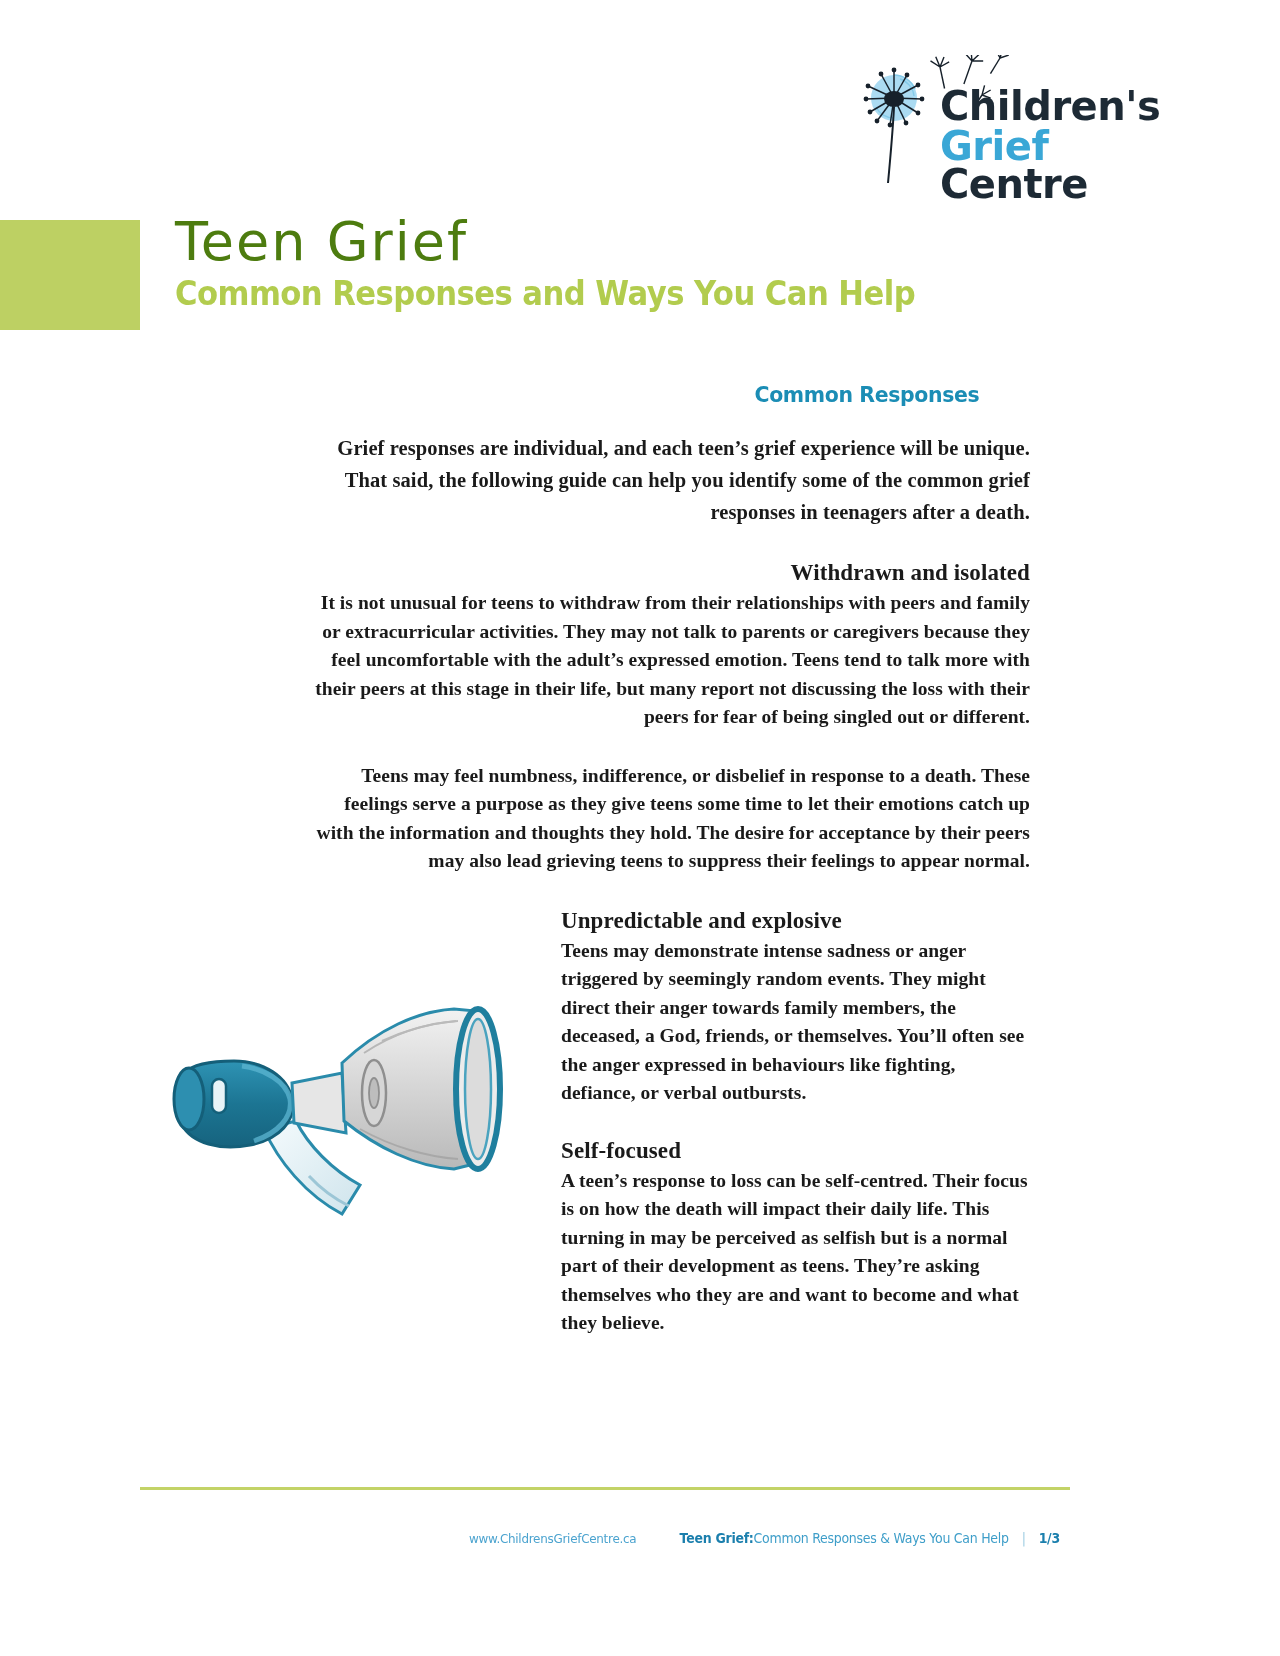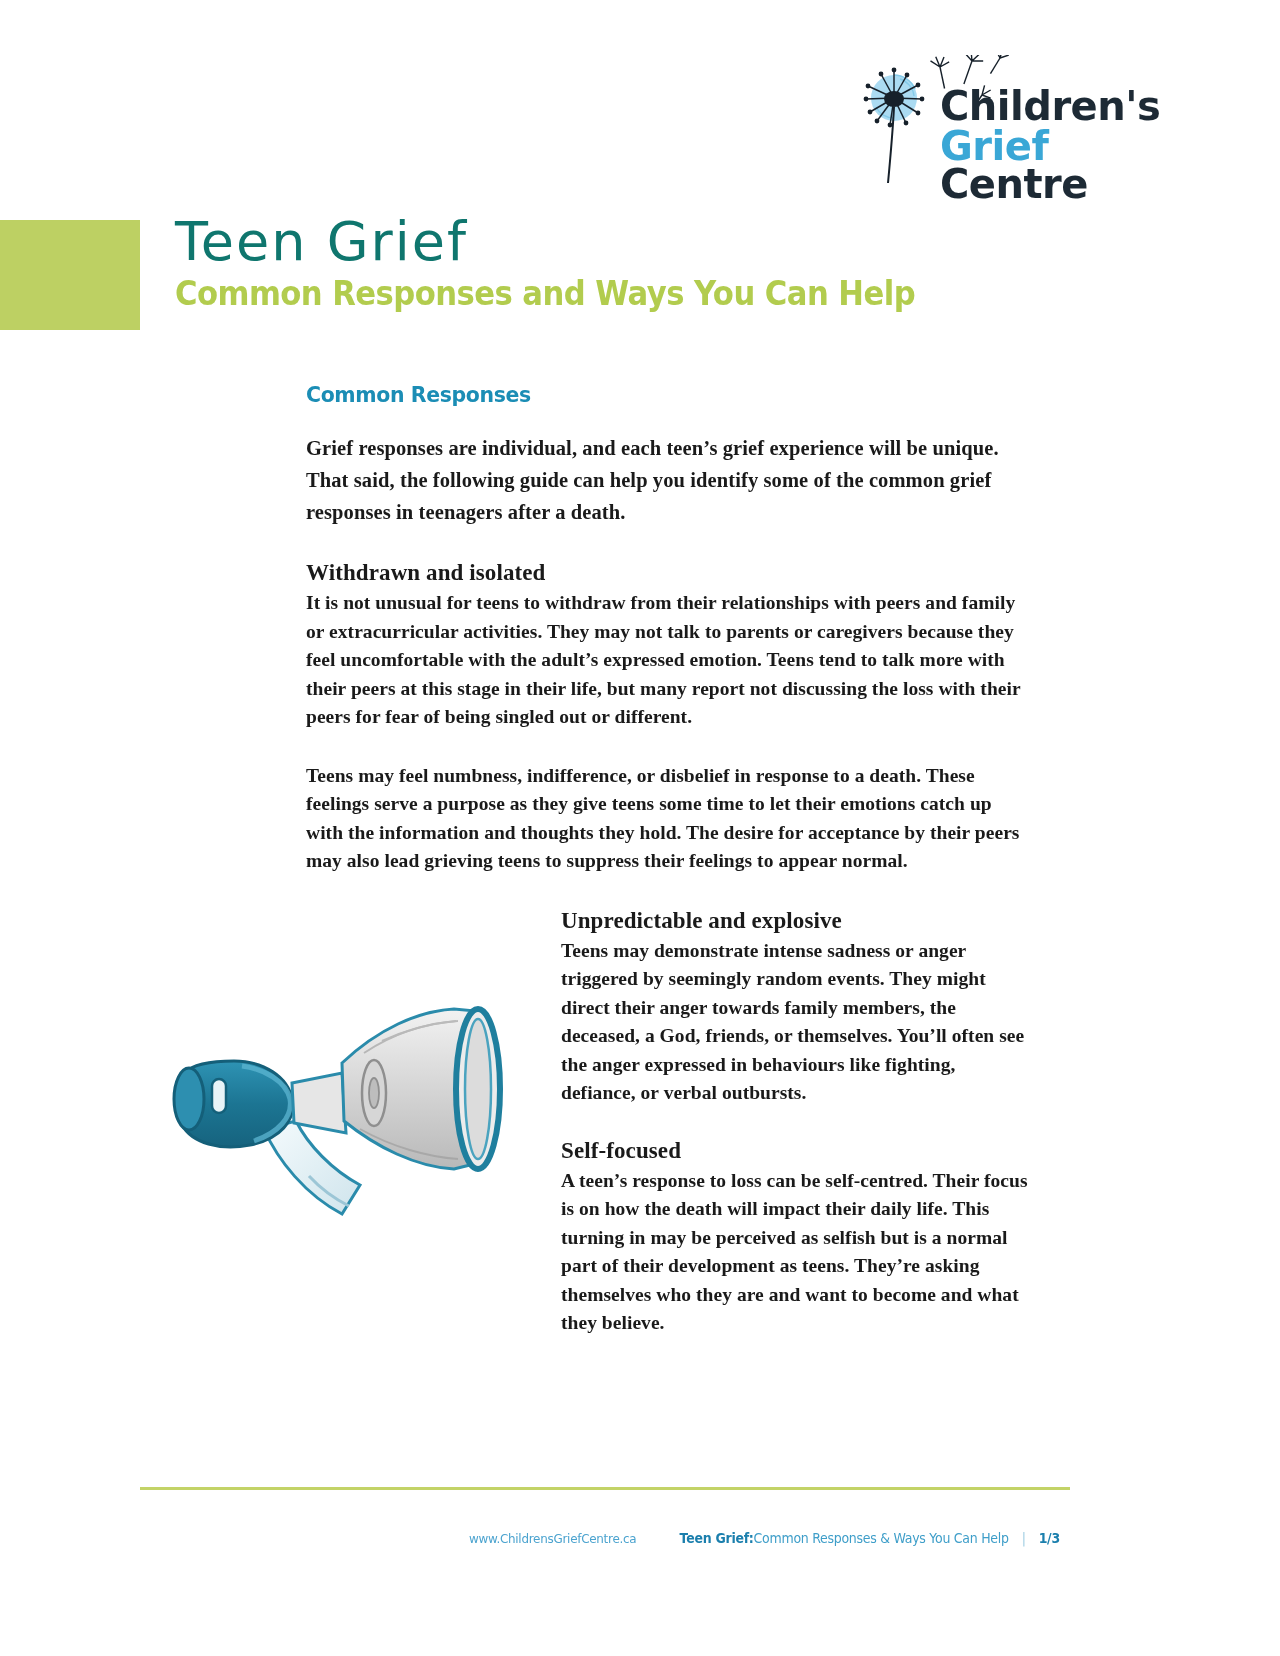--- a/index.html
+++ b/index.html
@@ -60,21 +60,21 @@
   .title-wrap {
     position: absolute;
     left: 175px;
     top: 215px;
     width: 900px;
   }
   .doc-title {
     font-family: "DejaVu Sans", sans-serif;
     font-size: 54px;
     font-weight: normal;
-    color: #0f766e;
+    color: #4d7c0f;
     letter-spacing: 2px;
     line-height: 1.0;
     margin: 0;
   }
   .doc-subtitle {
     font-family: "DejaVu Sans", sans-serif;
     font-size: 33px;
     font-weight: bold;
     color: #b2cc4e;
     letter-spacing: -0.6px;
@@ -83,20 +83,21 @@
     transform: scaleX(0.93);
     transform-origin: left center;
   }
 
   
   .content {
     position: absolute;
     left: 306px;
     top: 382px;
     width: 724px;
+    text-align: right;
   }
   .section-label {
     font-family: "DejaVu Sans", sans-serif;
     font-size: 22px;
     font-weight: bold;
     color: #1b8db5;
     letter-spacing: -0.4px;
     margin: 0 0 26px 0;
     transform: scaleX(0.93);
     transform-origin: left center;

